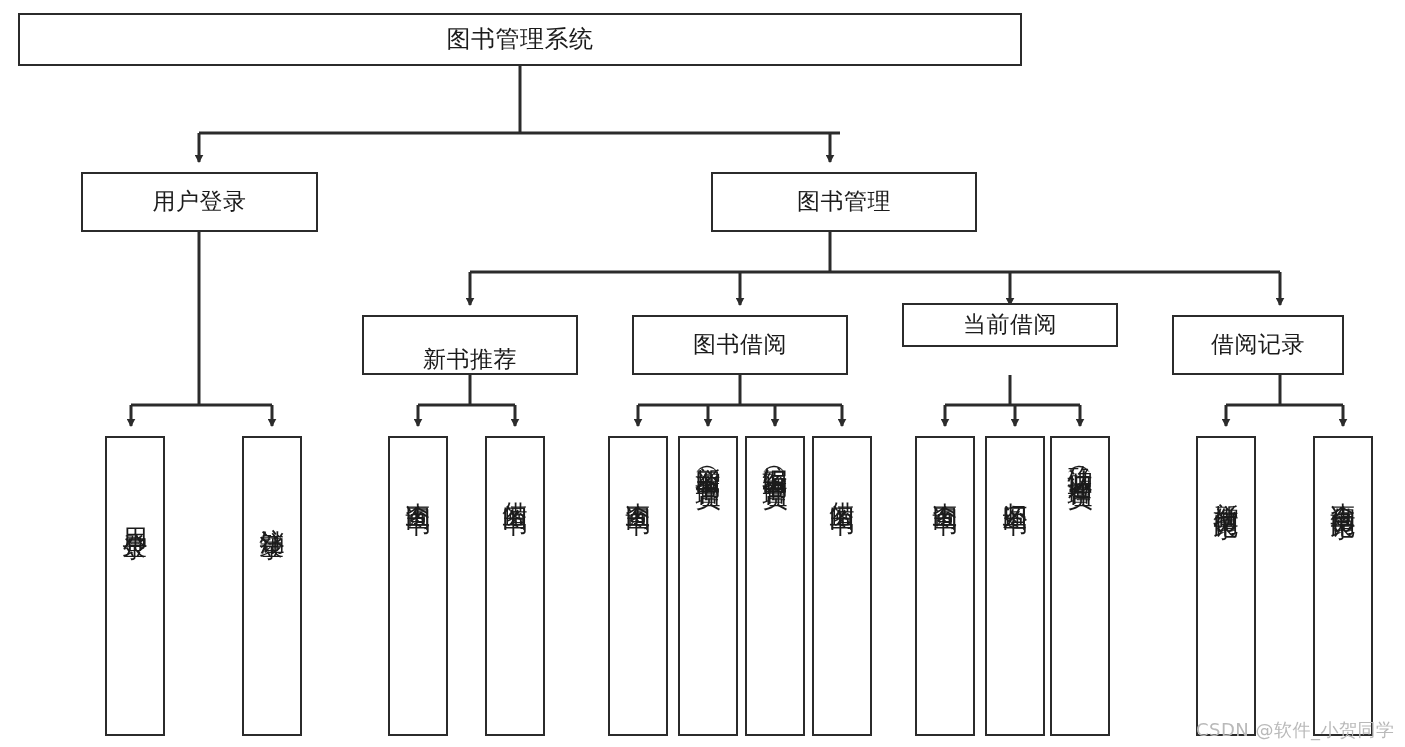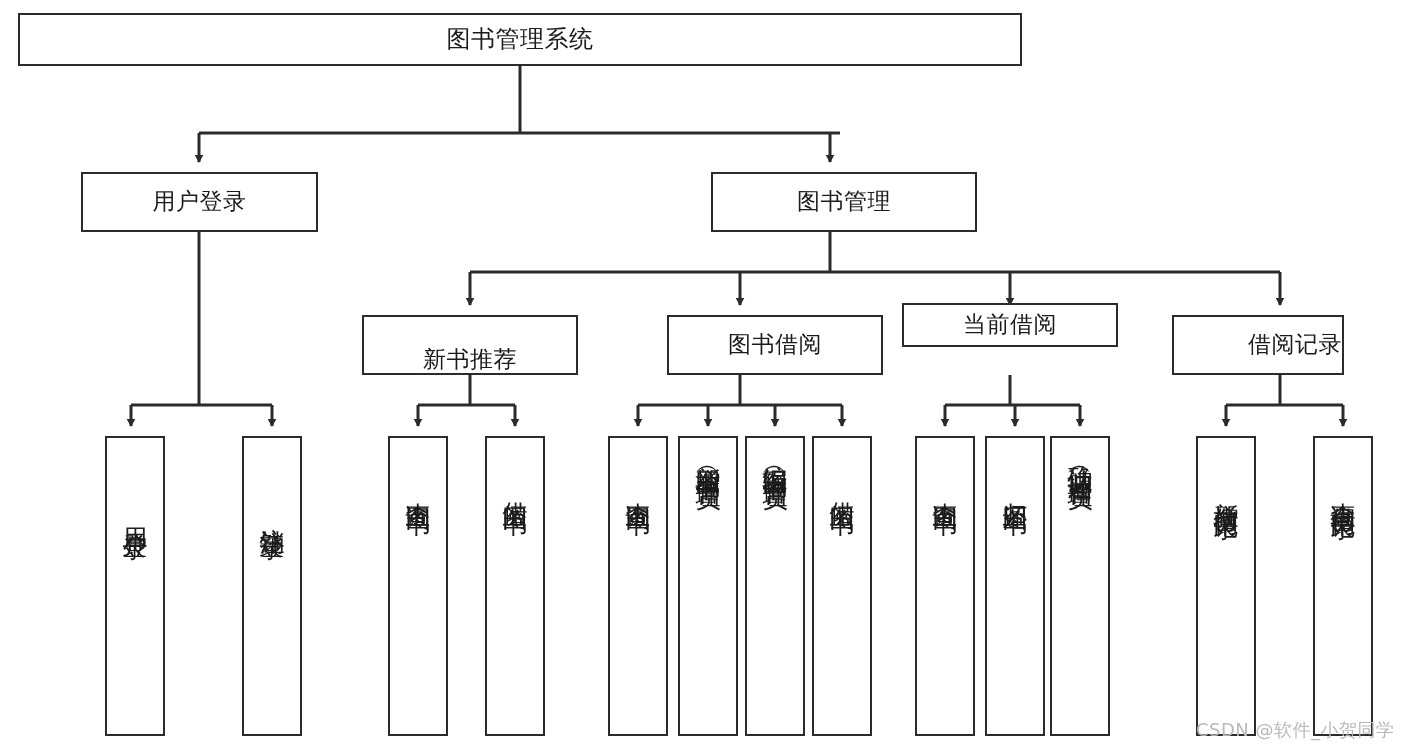--- a/index.html
+++ b/index.html
@@ -138,27 +138,27 @@
   <div class="node h" style="left:81px; top:172px; width:237px; height:60px;">
     <span class="label">用户登录</span>
   </div>
   <div class="node h" style="left:711px; top:172px; width:266px; height:60px;">
     <span class="label">图书管理</span>
   </div>
 
   <div class="node h" style="left:362px; top:315px; width:216px; height:60px;align-items:flex-end;">
     <span class="label">新书推荐</span>
   </div>
-  <div class="node h" style="left:632px; top:315px; width:216px; height:60px;margin-left:35px;">
+  <div class="node h" style="left:632px; top:315px; width:216px; height:60px;">
     <span class="label">图书借阅</span>
   </div>
   <div class="node h" style="left:902px; top:303px; width:216px; height:44px;">
     <span class="label">当前借阅</span>
   </div>
-  <div class="node h" style="left:1172px; top:315px; width:172px; height:60px;justify-content:flex-end;">
+  <div class="node h" style="left:1172px; top:315px; width:172px; height:60px;">
     <span class="label">借阅记录</span>
   </div>
 
   <div class="node v mid" style="left:105px; top:436px; width:60px; height:300px;">
     <span class="label">用户登录</span>
   </div>
   <div class="node v mid" style="left:242px; top:436px; width:60px; height:300px;">
     <span class="label">注销登录</span>
   </div>
 

